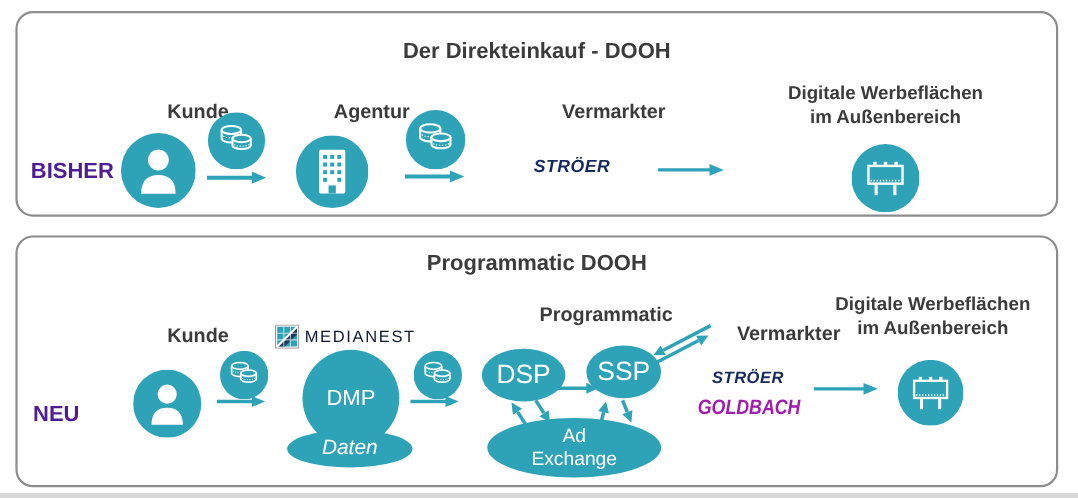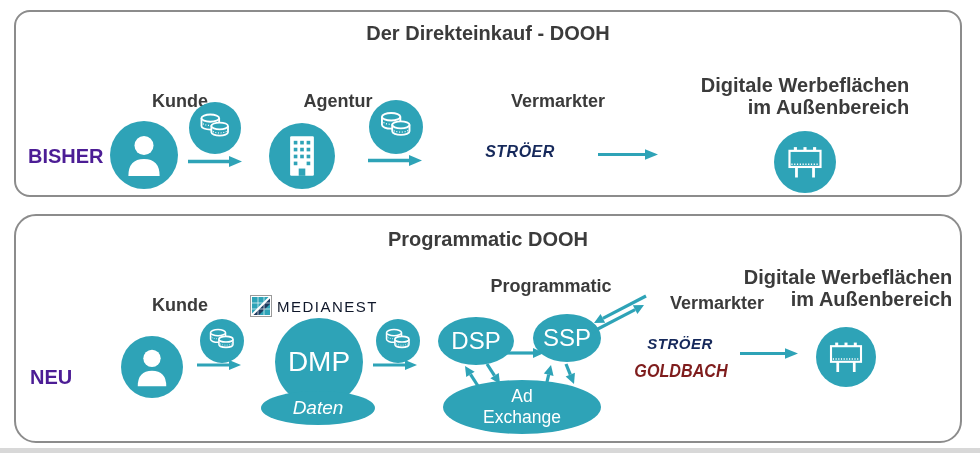--- a/index.html
+++ b/index.html
@@ -7,30 +7,30 @@
           font-family:"Liberation Sans",sans-serif;color:#3B3B3B;}
   .panel{position:absolute;left:14px;width:948px;box-sizing:border-box;
          border:2px solid #8C8C8C;border-radius:16px;background:#fff;}
   .abs{position:absolute;}
   .panel-title{position:absolute;left:0;right:0;text-align:center;
                font-weight:700;font-size:20px;color:#3B3B3B;}
   .row-label{position:absolute;font-weight:700;font-size:20px;color:#4c1d95;}
   .node-label{position:absolute;transform:translateX(-50%);font-weight:700;
               font-size:18px;color:#3B3B3B;white-space:nowrap;margin-left:36px;}
   .multi-label{position:absolute;transform:translateX(-50%);font-weight:700;
-               font-size:20px;line-height:22px;text-align:right;color:#3B3B3B;white-space:nowrap;}
+               font-size:17px;line-height:22px;text-align:center;color:#3B3B3B;white-space:nowrap;}
   .ellipse{position:absolute;background:#2EA3B7;border-radius:50%;color:#fff;
            display:flex;flex-direction:column;align-items:center;justify-content:center;}
-  .e-dmp{font-size:28px;}
+  .e-dmp{font-size:20px;}
   .e-daten{font-size:19px;}
   .e-dsp,.e-ssp{font-size:24px;}
   .e-adx{font-size:17.5px;line-height:21px;}
   .brand{position:absolute;transform:translateX(-50%);white-space:nowrap;font-weight:700;font-style:italic;}
   .stroeer{color:#16295B;font-size:16px;letter-spacing:.5px;}
-  .goldbach{color:#7f1d1d;font-size:19px;}
+  .goldbach{color:#a21caf;font-size:19px;}
   .squeeze{display:inline-block;transform:scaleX(.85);}
   .medianest{position:absolute;display:flex;align-items:center;gap:5px;}
   .medianest-text{color:#0f172a;font-size:15px;letter-spacing:1.5px;font-weight:400;}
   .bottom-strip{position:absolute;left:0;top:448px;width:980px;height:5px;background:#D8D8D8;}
 </style>
 </head>
 <body>
 
 <svg width="0" height="0" style="position:absolute" aria-hidden="true">
   <defs>
@@ -81,21 +81,21 @@
       </g>
       <rect x="25" y="32" width="50" height="26" fill="#2EA3B7" stroke="#fff" stroke-width="3.5"></rect>
       <path d="M28 53.5 H72" stroke="#fff" stroke-width="2.5" stroke-dasharray="2 2.5" fill="none"></path>
     </symbol>
   </defs>
 </svg>
 
 <div class="canvas">
 
   <section class="panel" style="top:10px;height:187px;">
-    <div class="panel-title" style="top:10px;">Der Direkteinkauf - DOOH</div>
+    <div class="panel-title" style="top:24px;">Der Direkteinkauf - DOOH</div>
     <div class="row-label" style="left:12px;top:133px;">BISHER</div>
 
     <div class="node-label" style="left:128px;top:79px;">Kunde</div>
     <svg class="abs" style="left:94px;top:109px;" width="68" height="68" viewBox="0 0 100 100">
         <use href="#sym-person"></use>
       </svg>
 
     <svg class="abs" style="left:173px;top:90px;" width="52" height="52" viewBox="0 0 100 100">
         <use href="#sym-coins"></use>
       </svg>
@@ -127,21 +127,21 @@
 
     <div class="multi-label" style="left:789px;top:62px;">
       <div>Digitale Werbeflächen</div>
       <div>im Außenbereich</div>
     </div>
     <svg class="abs" style="left:758px;top:119px;" width="62" height="62" viewBox="0 0 100 100">
         <use href="#sym-billboard"></use>
       </svg>
   </section>
 
-  <section class="panel" style="top:214px;height:229px;border-radius:22px;">
+  <section class="panel" style="top:214px;height:229px;">
     <div class="panel-title" style="top:12px;">Programmatic DOOH</div>
     <div class="row-label" style="left:14px;top:150px;">NEU</div>
 
     <div class="node-label" style="left:128px;top:79px;">Kunde</div>
     <svg class="abs" style="left:105px;top:120px;" width="62" height="62" viewBox="0 0 100 100">
         <use href="#sym-person"></use>
       </svg>
 
     <svg class="abs" style="left:184px;top:103px;" width="44" height="44" viewBox="0 0 100 100">
         <use href="#sym-coins"></use>

